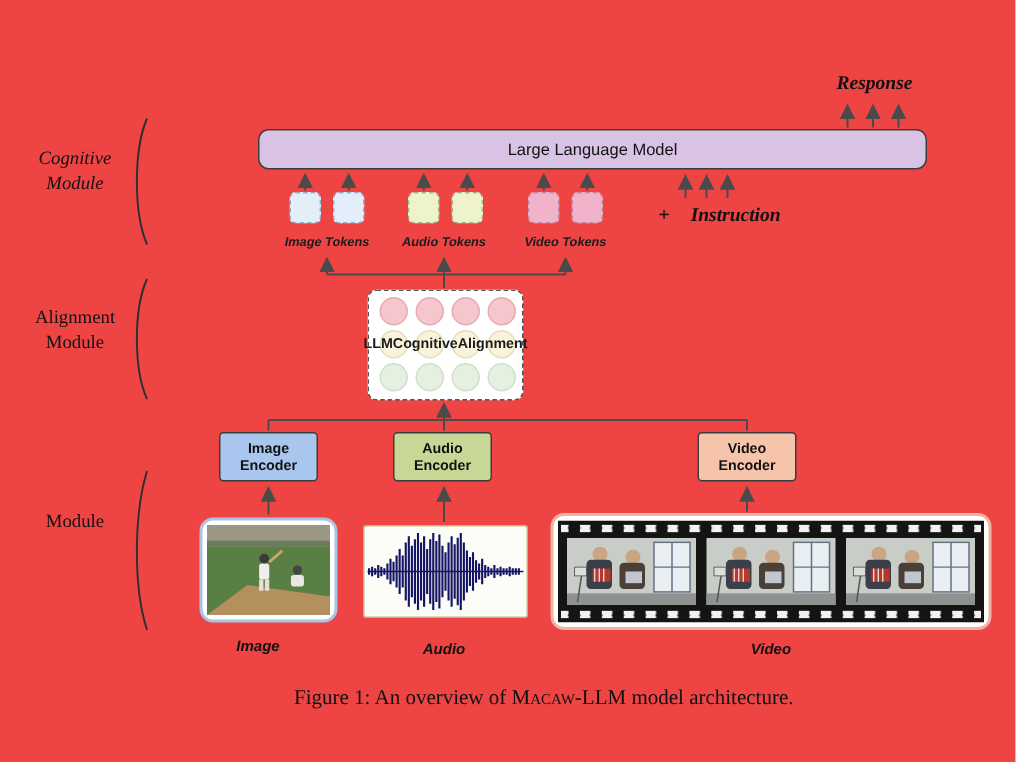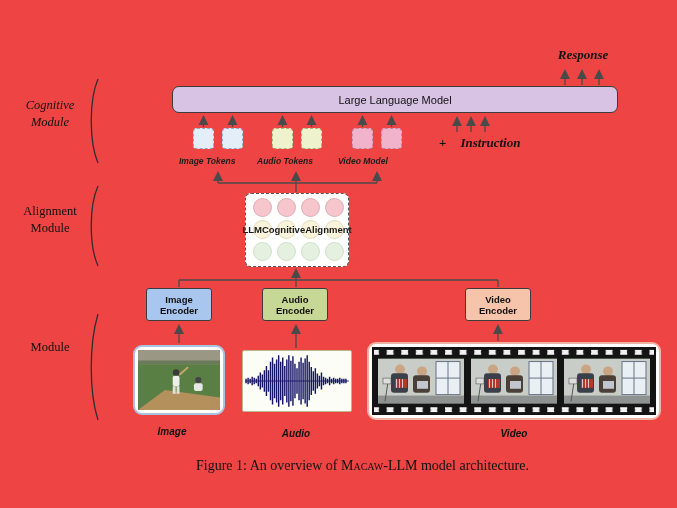--- a/index.html
+++ b/index.html
@@ -13,21 +13,21 @@
 
   .llm-box{left:172px;top:86px;width:444px;height:25px;background:#d8c3e5;
            border:1.5px solid #3c3c3c;border-radius:7px;display:flex;align-items:center;
            justify-content:center;font-weight:normal;font-size:11px;color:#111;}
 
   .sq{width:21px;height:21px;border:1.6px dashed;border-radius:4px;box-sizing:border-box;}
   .sq-img{background:#e4eef9;border-color:#93aac7;}
   .sq-aud{background:#eff3cd;border-color:#aab17c;}
   .sq-vid{background:#f0b3c9;border-color:#c2879f;}
 
-  .tok-label{width:78px;text-align:left;font-weight:bold;font-style:italic;
+  .tok-label{width:78px;text-align:center;font-weight:bold;font-style:italic;
              font-size:8.5px;color:#1c1c1c;}
 
   .plus-instr{left:400px;top:135px;font:bold italic 13px "Liberation Serif",serif;color:#111;margin-left:39px;}
   .plus-instr .plus{font-style:normal;margin-right:14px;}
 
   .align-box{left:245px;top:193px;width:102px;height:72px;background:#ffffff;
              border:1.6px dashed #555;border-radius:6px;}
   .cir{position:absolute;width:19px;height:19px;border-radius:50%;box-sizing:border-box;}
   .r1{top:4px;background:#f5c6cc;border:1px solid #e5abb4;}
   .r2{top:26px;background:#f8f3da;border:1px solid #e5ddbb;}
@@ -120,21 +120,21 @@
 
   <div class="abs sq sq-img" style="left:193px;top:128px;"></div>
   <div class="abs sq sq-img" style="left:222px;top:128px;"></div>
   <div class="abs sq sq-aud" style="left:272px;top:128px;"></div>
   <div class="abs sq sq-aud" style="left:301px;top:128px;"></div>
   <div class="abs sq sq-vid" style="left:352px;top:128px;"></div>
   <div class="abs sq sq-vid" style="left:381px;top:128px;"></div>
 
   <div class="abs tok-label" style="left:179px;top:156px;">Image Tokens</div>
   <div class="abs tok-label" style="left:257px;top:156px;font-style:italic;">Audio Tokens</div>
-  <div class="abs tok-label" style="left:338px;top:156px;">Video Model</div>
+  <div class="abs tok-label" style="left:338px;top:156px;">Video Tokens</div>
 
   <div class="abs plus-instr">
     <span class="plus">+</span><span>Instruction</span>
   </div>
 
   <div class="abs align-box">
     <span class="cir r1" style="left:7px"></span>
     <span class="cir r1" style="left:31px"></span>
     <span class="cir r1" style="left:55px"></span>
     <span class="cir r1" style="left:79px"></span>

